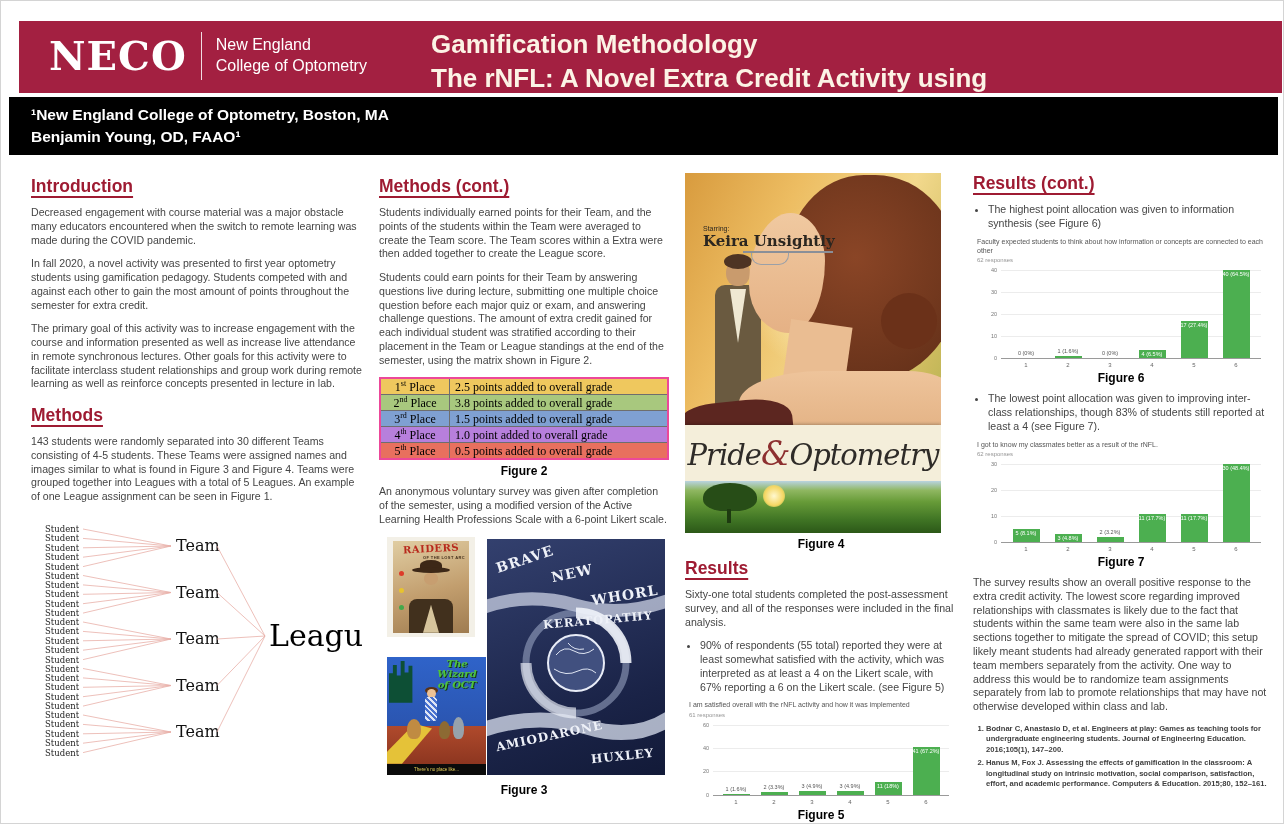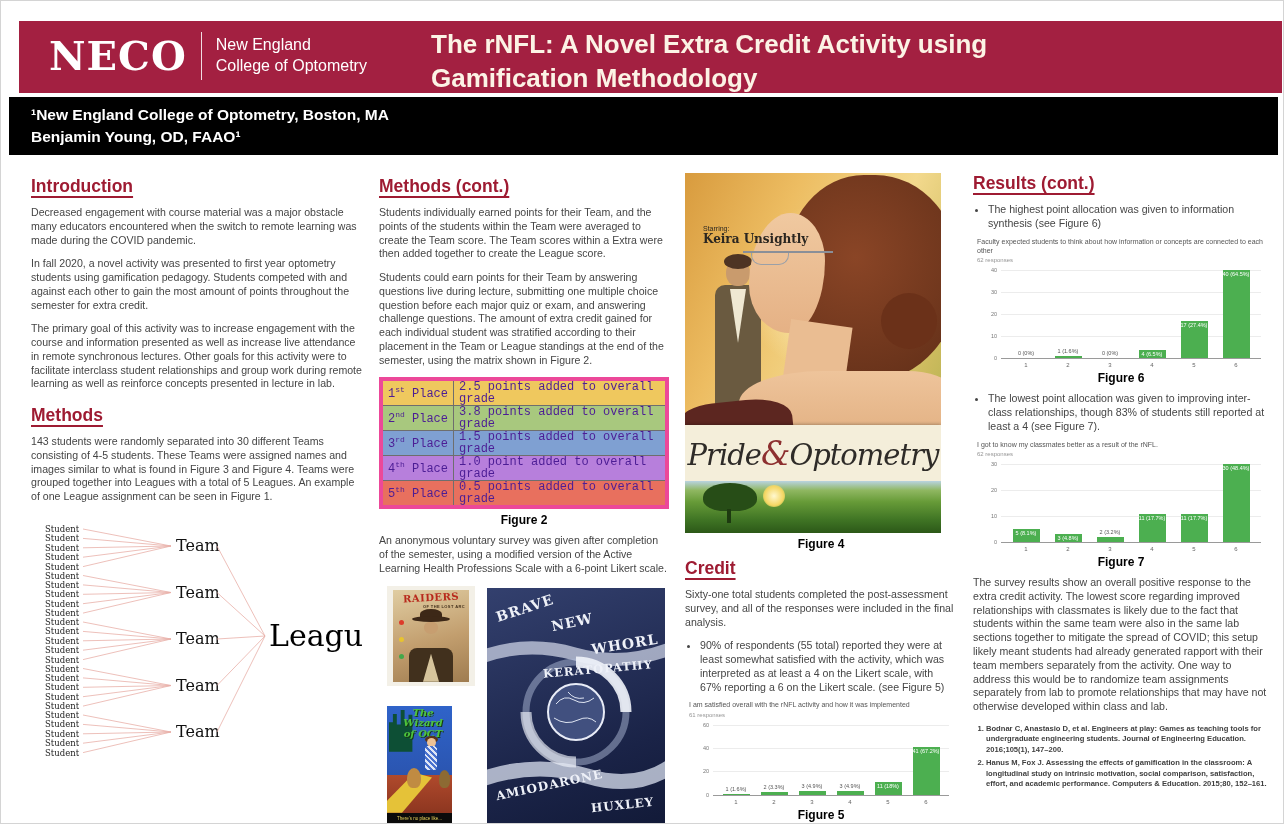--- a/index.html
+++ b/index.html
@@ -26,39 +26,39 @@
   .cap{text-align:center;font-weight:bold;font-size:12px;color:#000;margin:4px 0 7px}
   ul.blt{margin:0 0 6px 15px;padding:0}
   ul.blt li{font-size:10.6px;line-height:1.3;color:#454545;margin-bottom:6px}
   
   .f1svg{display:block;margin-top:14px}
   .f1-student{font:8.5px "DejaVu Serif",serif;fill:#222}
   .f1-team{font:16px "DejaVu Serif",serif;fill:#111}
   .f1-league{font:30px "DejaVu Serif",serif;fill:#000}
   .f1-line{stroke-width:.8;fill:none}
   
-  .f2{width:100%;border-collapse:collapse;font-family:Liberation Mono, monospace;font-size:12px;color:#4c1d95;border:4px solid #ec4899}
+  .f2{width:100%;border-collapse:collapse;font-family:Liberation Serif, serif;font-size:12px;color:#000000;border:2px solid #ec4899}
   .f2 td{border:1px solid #6e6e6e;padding:0 5px;height:15px;line-height:1}
   .f2 .f2-place{width:58px;text-align:center;white-space:nowrap}
   .f2 sup{font-size:8px}
   
   .fig3{position:relative;height:242px;margin-top:6px}
   .rd{position:absolute;left:8px;top:0;width:88px;height:100px;background:#f3f0e7;padding:4px 6px;box-sizing:border-box}
   .rd-art{position:relative;width:100%;height:100%;background:linear-gradient(165deg,#e0cda2,#c29e6e 55%,#9f7c50)}
   .rd-title{position:absolute;left:0;right:0;top:2px;text-align:center;transform:rotate(-3deg);color:#b8291c;
             font-weight:bold;font-size:10px;font-family:"DejaVu Serif",serif;letter-spacing:.5px}
   .rd-sub{position:absolute;right:4px;top:14px;font-size:4px;color:#43301c;font-weight:bold;letter-spacing:.4px}
   .rd-brim{position:absolute;left:50%;top:26px;width:38px;height:6px;margin-left:-19px;background:#3d2817;border-radius:50%}
   .rd-dome{position:absolute;left:50%;top:19px;width:22px;height:10px;margin-left:-11px;background:#3d2817;border-radius:50% 50% 0 0}
   .rd-face{position:absolute;left:50%;top:32px;width:14px;height:12px;margin-left:-7px;background:#c79e70;border-radius:40% 40% 50% 50%}
   .rd-torso{position:absolute;left:50%;bottom:0;width:44px;height:34px;margin-left:-22px;background:#41301d;border-radius:8px 8px 0 0}
   .rd-shirt{position:absolute;left:50%;bottom:0;width:16px;height:28px;margin-left:-8px;background:#d6c49c;clip-path:polygon(50% 0,100% 100%,0 100%)}
   .rd-dot{position:absolute;left:6px;width:5px;height:5px;border-radius:50%}
   .rd-dot.r{top:30px;background:#dd3b2a}.rd-dot.y{top:47px;background:#e7c32f}.rd-dot.g{top:64px;background:#43a84a}
-  .wz{position:absolute;left:8px;top:120px;width:65px;height:118px;background:linear-gradient(#2f63c9,#2b56b2 55%,#1d3f86);overflow:hidden}
+  .wz{position:absolute;left:8px;top:120px;width:99px;height:118px;background:linear-gradient(#2f63c9,#2b56b2 55%,#1d3f86);overflow:hidden}
   .wz-title{position:absolute;right:2px;top:2px;width:54px;text-align:center;color:#4ec43c;font-family:"DejaVu Serif",serif;
             font-weight:bold;font-style:italic;font-size:10px;line-height:1.05;text-shadow:1px 1px 0 #173a10}
   .wz-city{position:absolute;left:2px;top:4px;width:26px;height:42px;background:#0d4f35;
            clip-path:polygon(0 100%,0 30%,15% 30%,15% 10%,30% 10%,30% 35%,45% 35%,45% 0,60% 0,60% 28%,75% 28%,75% 12%,90% 12%,90% 100%)}
   .wz-field{position:absolute;left:0;right:0;bottom:11px;height:38px;background:linear-gradient(#b04a2c,#8d3620)}
   .wz-road{position:absolute;left:0;bottom:11px;width:50px;height:40px;background:#e5c238;clip-path:polygon(55% 0,90% 12%,30% 100%,0 100%,0 70%)}
   .wz-girl{position:absolute;left:36px;top:32px;width:16px;height:34px}
   .wz-girl .ghair{position:absolute;left:2px;top:-2px;width:13px;height:7px;background:#5a3317;border-radius:50%}
   .wz-girl .gh{position:absolute;left:4px;top:0;width:9px;height:9px;background:#edc296;border-radius:50%}
   .wz-girl .gd{position:absolute;left:2px;top:8px;width:12px;height:24px;border-radius:3px;
@@ -94,21 +94,21 @@
   .p4-bun{position:absolute;right:4px;top:120px;width:56px;height:56px;background:#6b3119;border-radius:50%}
   .p4-face{position:absolute;right:116px;top:40px;width:76px;height:120px;background:linear-gradient(#f0c9a0,#e5b185);
            border-radius:55% 45% 48% 52%/60% 40% 60% 40%}
   .p4-glasses{position:absolute;right:108px;top:78px;width:90px;height:14px;border-top:2.5px solid #8a8f98}
   .p4-glasses::after{content:"";position:absolute;left:8px;top:0;width:36px;height:11px;border:1.5px solid #9aa0a8;border-top:none;border-radius:0 0 10px 10px}
   .p4-neck{position:absolute;right:94px;top:150px;width:62px;height:84px;background:#eabd92;transform:rotate(8deg)}
   .p4-shoulder{position:absolute;right:-8px;top:198px;width:210px;height:80px;background:linear-gradient(#eec49b,#e0ad7e);border-radius:40% 20% 0 0}
   .p4-dress{position:absolute;right:148px;top:228px;width:112px;height:50px;background:#5c2620;border-radius:30% 40% 0 0;transform:rotate(-6deg)}
   .p4-starring{position:absolute;left:18px;top:52px;color:#2b2620}
   .p4-starring .s1{font-size:7px;display:block}
-  .p4-starring .s2{font-family:"DejaVu Serif",serif;font-weight:bold;font-size:12px;display:block}
+  .p4-starring .s2{font-family:"DejaVu Serif",serif;font-weight:bold;font-size:15px;display:block}
   .p4-band{position:absolute;left:0;right:0;bottom:52px;height:56px;background:#f4eeda;display:flex;align-items:center;justify-content:center;box-shadow:0 -1px 3px rgba(0,0,0,.25)}
   .p4-title{font-family:"DejaVu Serif",serif;font-style:italic;font-size:29px;color:#2e2b28;letter-spacing:-1px;white-space:nowrap}
   .p4-title .amp{color:#8d2f2f;font-size:33px}
   .p4-land{position:absolute;left:0;right:0;bottom:0;height:52px;background:linear-gradient(#b9d3e0 0%,#8fb761 18%,#679b38 40%,#3f7424 75%,#2c5818 100%)}
   .p4-tree{position:absolute;left:18px;bottom:22px;width:54px;height:28px;background:#274d17;border-radius:50% 50% 40% 40%}
   .p4-trunk{position:absolute;left:42px;bottom:10px;width:4px;height:14px;background:#1d3a10}
   .p4-sun{position:absolute;left:78px;bottom:26px;width:22px;height:22px;border-radius:50%;background:radial-gradient(circle,#fff8d0,#f5d764 60%,rgba(245,215,100,0))}
   
   .chart{margin-left:4px}
   .ch-title{font-size:7px;color:#555;line-height:1.35;margin-bottom:2px}
@@ -135,22 +135,22 @@
   <header class="topbar">
     <div class="logo">
       <span class="logo-acro">NECO</span>
       <span class="logo-div"></span>
       <span class="logo-name">
         <span>New England</span><br>
         <span>College of Optometry</span>
       </span>
     </div>
     <div class="title">
+      <div>Gamification Methodology</div>
       <div>The rNFL: A Novel Extra Credit Activity using</div>
-      <div>Gamification Methodology</div>
     </div>
   </header>
   <div class="authorbar">
     <div>¹New England College of Optometry, Boston, MA</div>
     <div>Benjamin Young, OD, FAAO¹</div>
   </div>
 
   <section class="col col1">
     <h2>Introduction</h2>
     <p class="body">Decreased engagement with course material was a major obstacle many educators encountered when the switch to remote learning was made during the COVID pandemic.</p>
@@ -332,21 +332,21 @@
       <div class="p4-band">
         <span class="p4-title"><span>Pride</span><span class="amp">&amp;</span><span>Optometry</span></span>
       </div>
       <div class="p4-land">
         <div class="p4-sun"></div>
         <div class="p4-tree"></div>
         <div class="p4-trunk"></div>
       </div>
     </div>
     <div class="cap">Figure 4</div>
-    <h2>Credit</h2>
+    <h2>Results</h2>
     <p class="body">Sixty-one total students completed the post-assessment survey, and all of the responses were included in the final analysis.</p>
     <ul class="blt">
       <li>90% of respondents (55 total) reported they were at least somewhat satisfied with the activity, which was interpreted as at least a 4 on the Likert scale, with 67% reporting a 6 on the Likert scale. (see Figure 5)</li>
     </ul>
     <div class="chart">
         <div class="ch-title">I am satisfied overall with the rNFL activity and how it was implemented</div>
         <div class="ch-sub">61 responses</div>
         <div class="ch-plot" style="height: 70px;">
           <div class="ch-grid zero" style="top: 70px;"></div>
           <div class="ch-ylab" style="top: 67px;">0</div>

